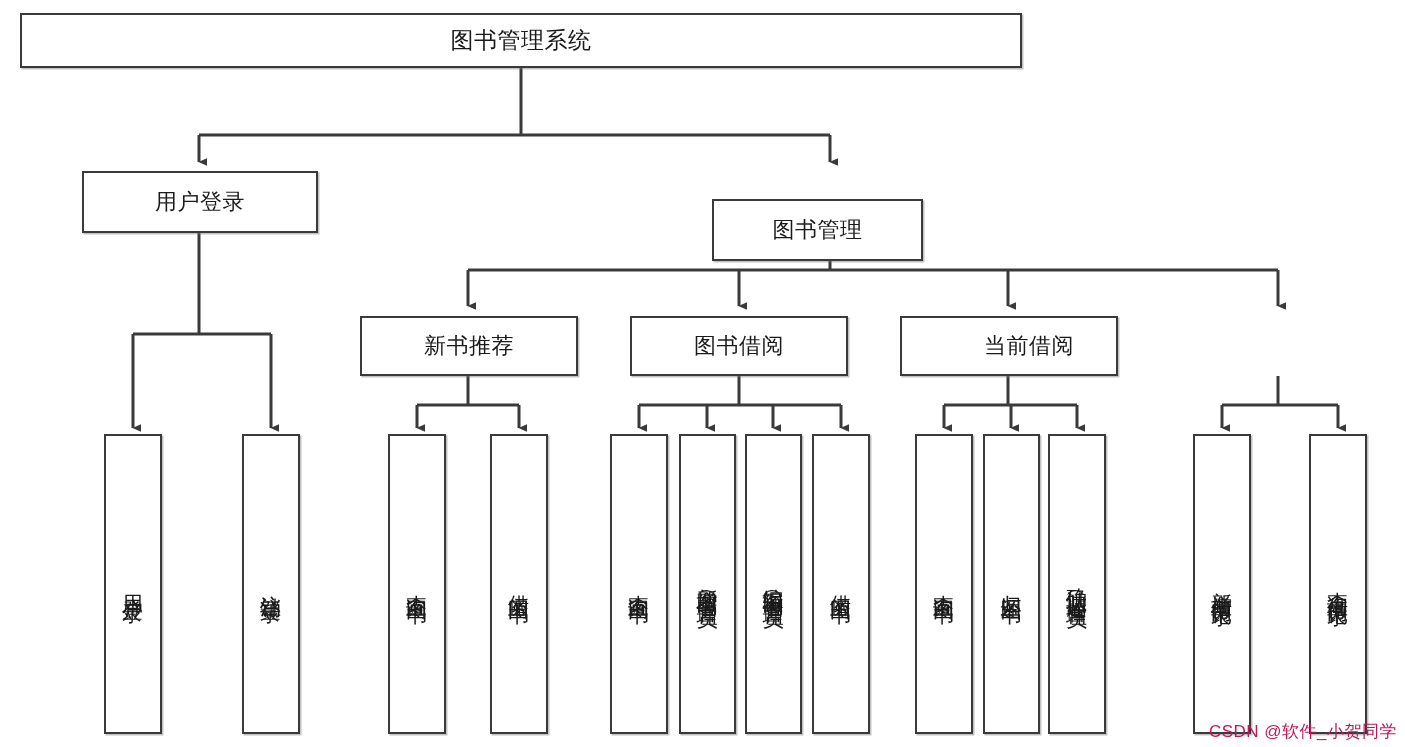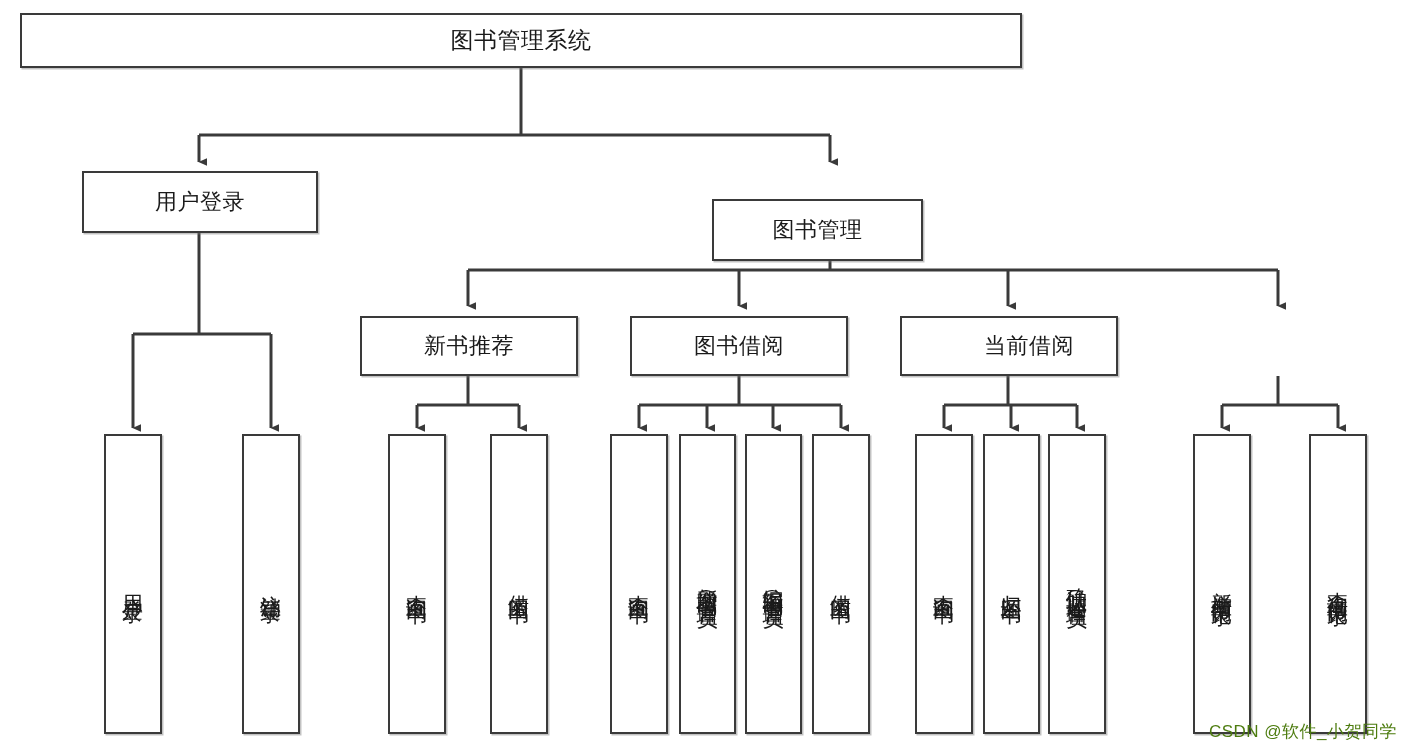--- a/index.html
+++ b/index.html
@@ -62,21 +62,21 @@
     line-height: 1.0;
     letter-spacing: 3px;
     white-space: nowrap;
     max-height: 100%;
   }
   .watermark {
     position: absolute;
     right: 8px;
     bottom: 4px;
     font-size: 17px;
-    color: #4d7c0f;
+    color: #be185d;
     letter-spacing: 0.5px;
     white-space: nowrap;
     user-select: none;
   }
 </style>
 </head>
 <body>
 
 <div id="diagram-root">
 

